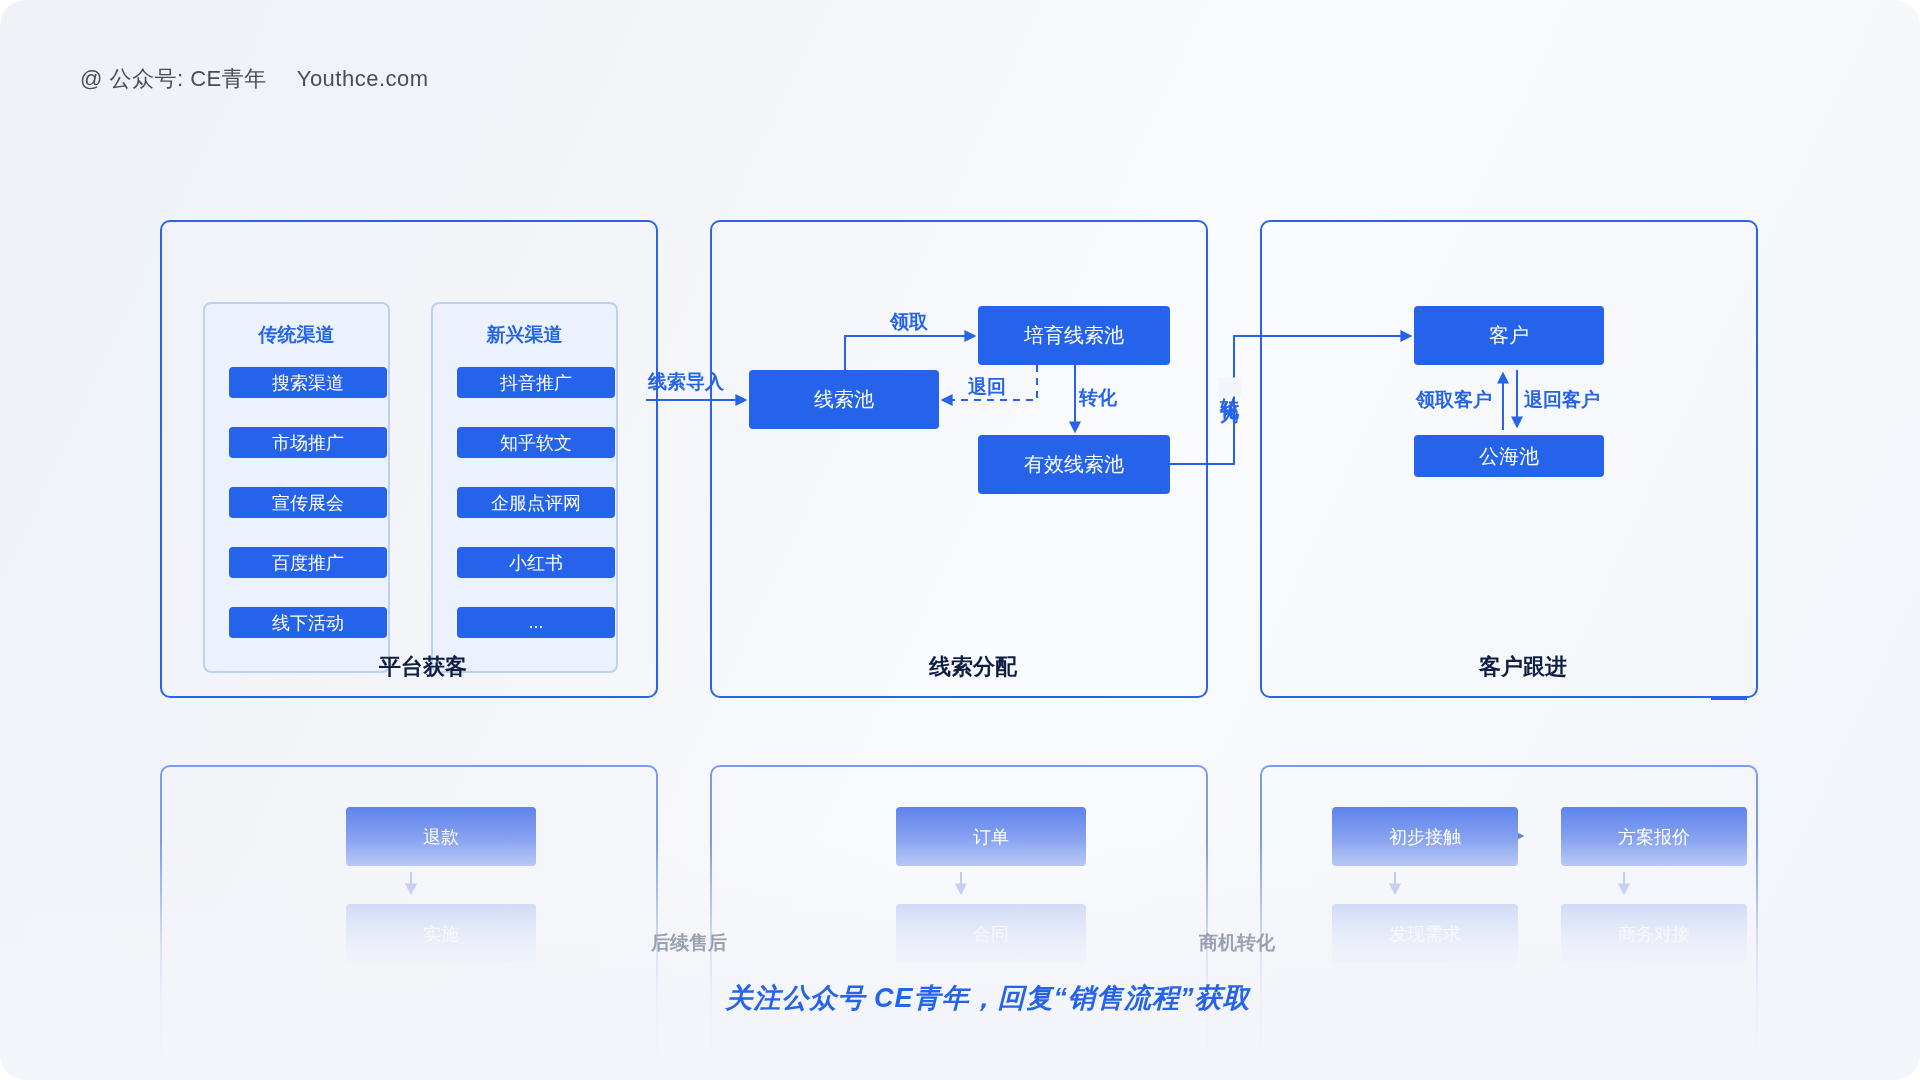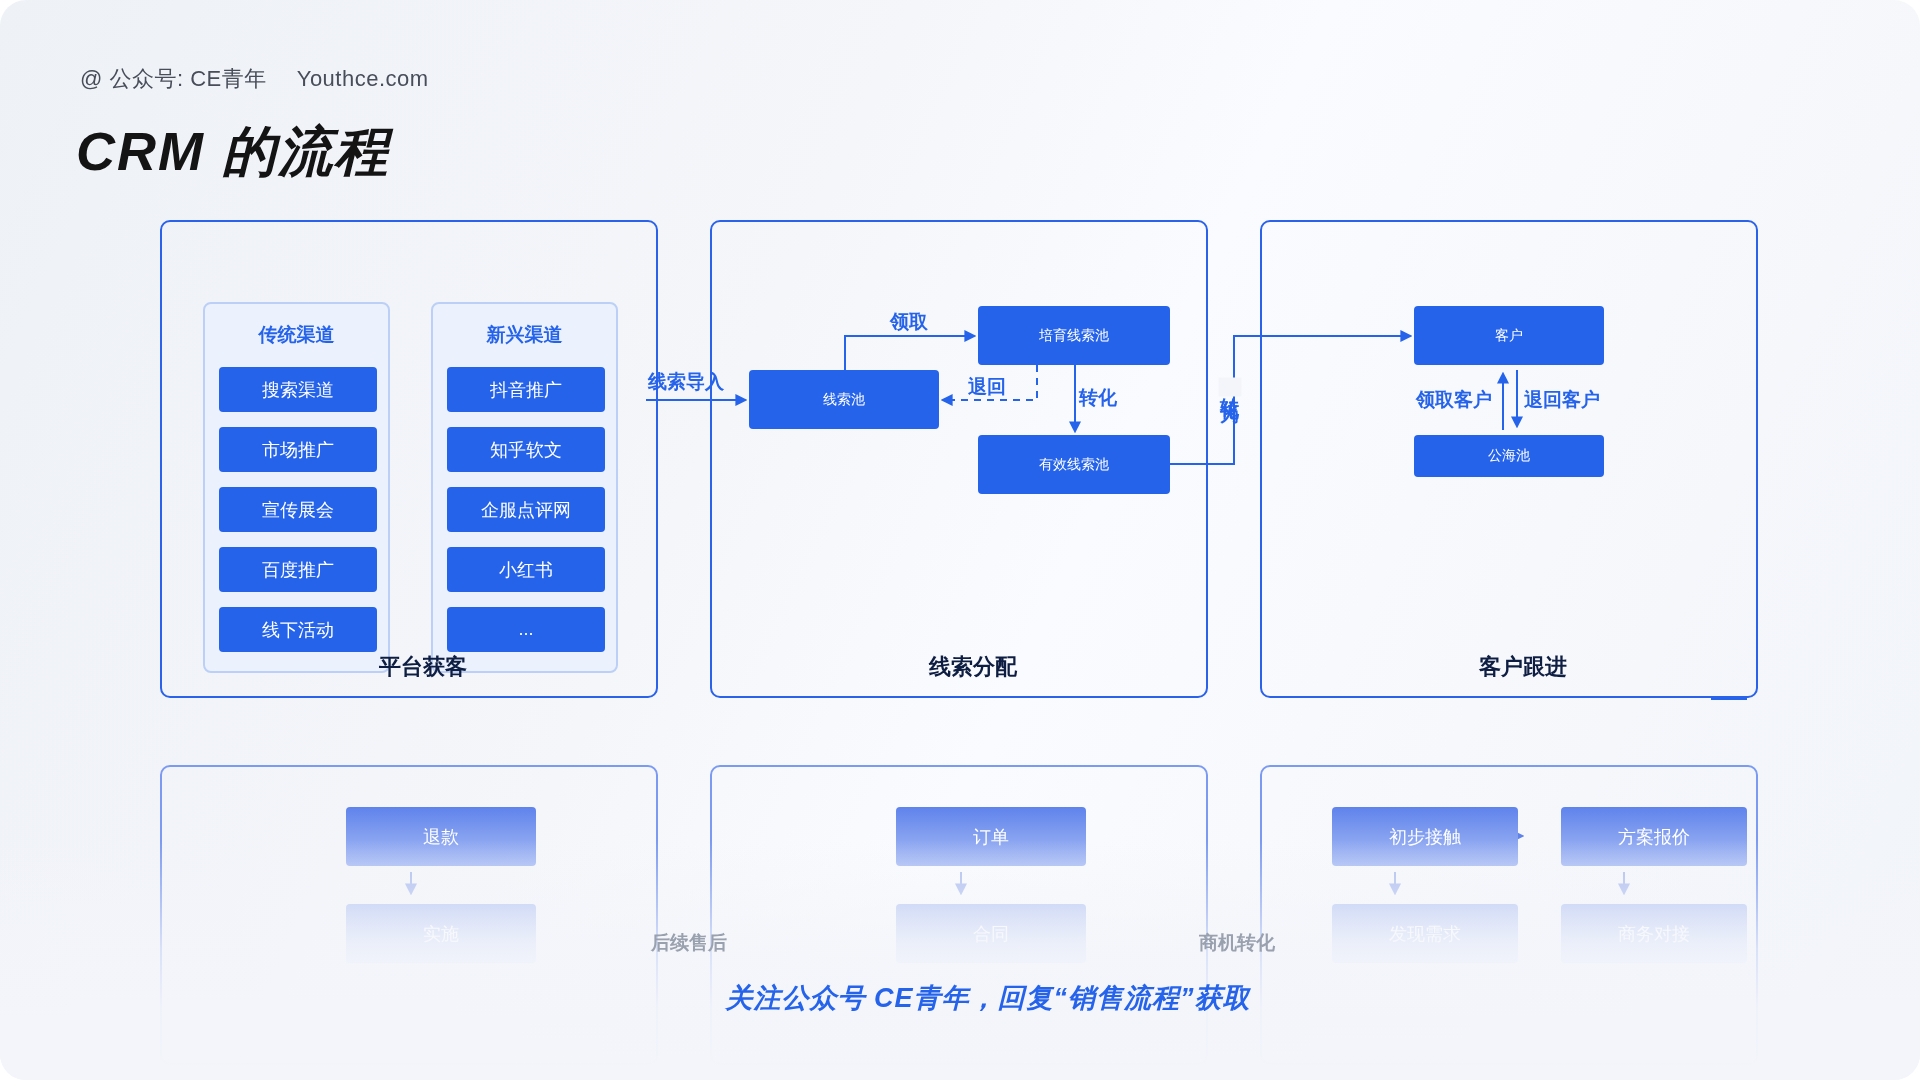--- a/index.html
+++ b/index.html
@@ -14,24 +14,24 @@
 
   .panel { position:absolute; width:498px; height:478px; border:2px solid #2b62ea; border-radius:10px; z-index:1; }
   .panel-label { position:absolute; bottom:14px; left:0; width:100%; text-align:center;
                  font-size:22px; font-weight:700; color:#0e1d42;padding-left:28px; }
   .panel.bottom { top:765px; height:300px; border-color:#7b9af2; }
 
   .group { position:absolute; top:38px; width:187px; height:371px; background:#ecf2fd;
            border:2px solid #bccff6; border-radius:8px;margin-top:42px; }
   .group-title { position:absolute; top:18px; left:0; width:100%; text-align:center;
                  font-size:19px; font-weight:700; color:#2563eb; }
-  .chip { position:absolute; left:14px; width:158px; height:45px; background:#2563eb; border-radius:4px;
+  .chip { position:absolute; left:24px; width:158px; height:31px; background:#2563eb; border-radius:4px;
           color:#ffffff; font-size:18px; display:flex; align-items:center; justify-content:center; }
 
-  .flow-box { position:absolute; background:#2563eb; border-radius:4px; color:#ffffff; font-size:14px;
+  .flow-box { position:absolute; background:#2563eb; border-radius:4px; color:#ffffff; font-size:20px;
               display:flex; align-items:center; justify-content:center; z-index:3; }
   .fade-box { position:absolute; border-radius:4px; color:#ffffff; font-size:18px; z-index:3;
               display:flex; align-items:center; justify-content:center;
               background:linear-gradient(180deg,#5f83ec 0%,#aabdf4 100%);margin-left:30px; }
   .fade-box.row2 { background:linear-gradient(180deg,#b4c4f3 0%,#e2e9fc 100%); }
 
   .arrows { position:absolute; left:0; top:0; z-index:2; pointer-events:none; }
   .ln { stroke:#2563eb; stroke-width:2; fill:none; }
   .dash { stroke-dasharray:7 6; }
   .mid { stroke:#5f82ea; }
@@ -50,21 +50,20 @@
              font-size:27px; font-style:italic; font-weight:800; color:#2563eb; letter-spacing:1px;margin-left:28px; }
 </style>
 </head>
 <body>
 
 <div class="page">
 
   <div class="byline">
     <span>@ 公众号: CE青年</span><span class="site">Youthce.com</span>
   </div>
-  <h1 class="title">CRM 的流程</h1>
 
   <svg class="arrows" width="1920" height="1080" viewBox="0 0 1920 1080">
     <defs>
       <marker id="ah" viewBox="0 0 10 10" refX="8" refY="5" markerWidth="12" markerHeight="12" markerUnits="userSpaceOnUse" orient="auto">
         <path d="M0 0 L10 5 L0 10 z" fill="#2563eb"></path>
       </marker>
       <marker id="ah2" viewBox="0 0 10 10" refX="8" refY="5" markerWidth="12" markerHeight="12" markerUnits="userSpaceOnUse" orient="auto">
         <path d="M0 0 L10 5 L0 10 z" fill="#5f82ea"></path>
       </marker>
       <marker id="ah3" viewBox="0 0 10 10" refX="8" refY="5" markerWidth="12" markerHeight="12" markerUnits="userSpaceOnUse" orient="auto">

